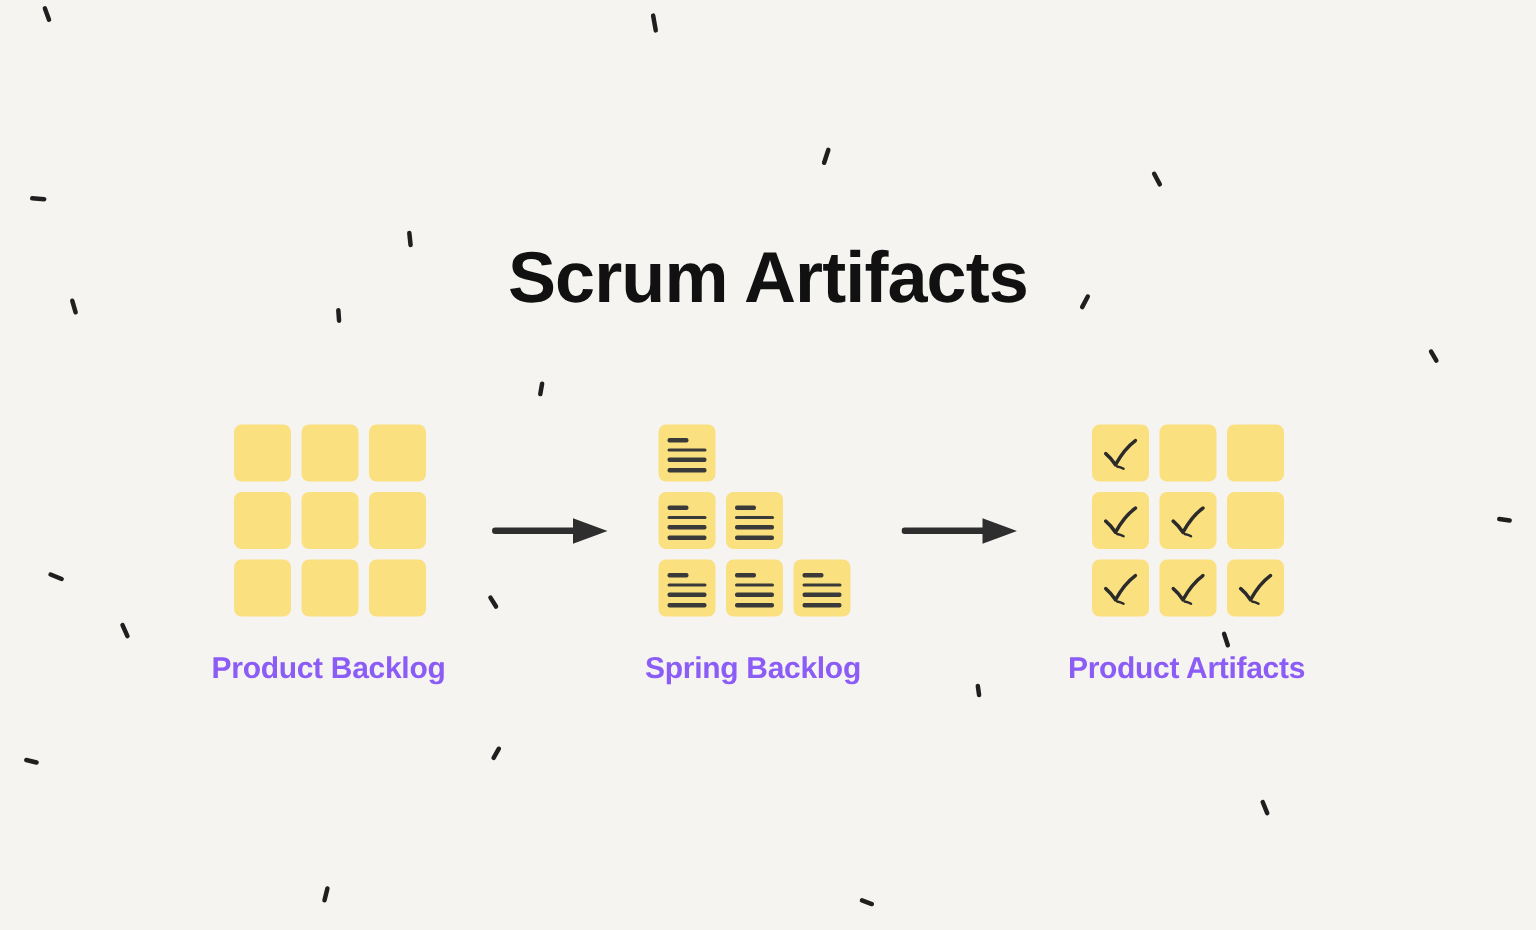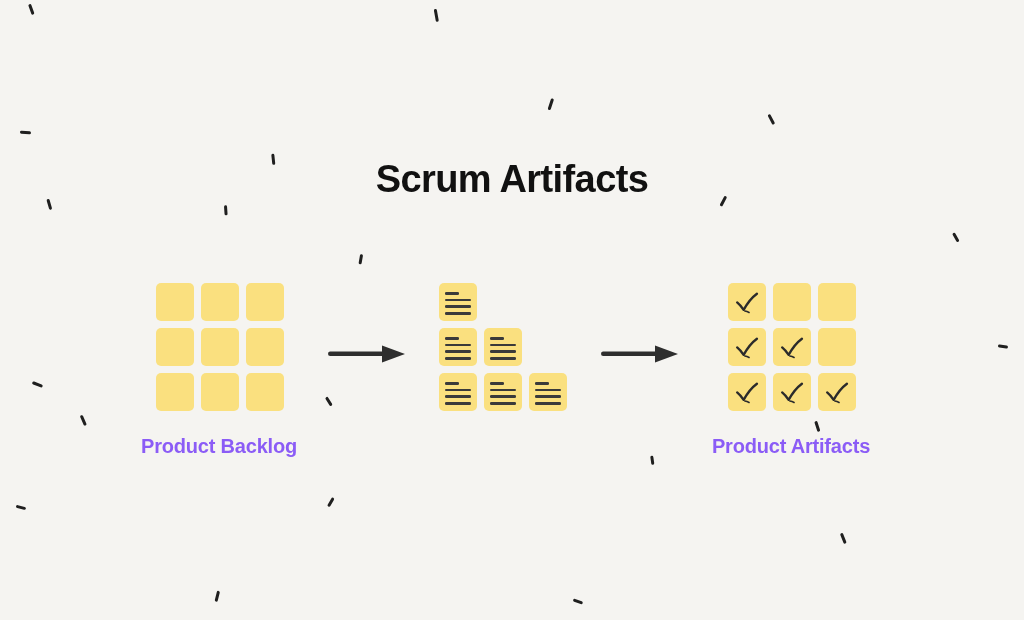--- a/index.html
+++ b/index.html
@@ -24,21 +24,21 @@
     border-radius:1.6px;
     transform-origin:center center;
   }
 
   
   #title {
     position:absolute;
     left:0; right:0;
     top:158px;
     text-align:center;
-    font-size:38px;
+    font-size:48px;
     font-weight:bold;
     letter-spacing:-0.6px;
     color:#111111;
     font-family:"Liberation Sans", sans-serif;
   }
 
   
   .group { position:absolute; top:270px; }
   .group-visual {
     position:relative;
@@ -186,20 +186,21 @@
         <div class="ln full"></div>
         <div class="ln full"></div>
       </div>
       <div class="card" style="left:90px; top:103px;">
         <div class="ln short"></div>
         <div class="ln full"></div>
         <div class="ln full"></div>
         <div class="ln full"></div>
       </div>
     </div>
+    <div class="group-label">Spring Backlog</div>
   </div>
 
   <div class="arrow" style="left:601px;">
     <svg width="78" height="22" viewBox="0 0 78 22" aria-hidden="true">
       <rect x="0" y="8.6" width="58" height="4.4" rx="2.2" fill="#2E2E2E"></rect>
       <path d="M54 2.5 L77 11 L54 19.5 Z" fill="#2E2E2E"></path>
     </svg>
   </div>
 
   <div class="group" style="left:728px;">

